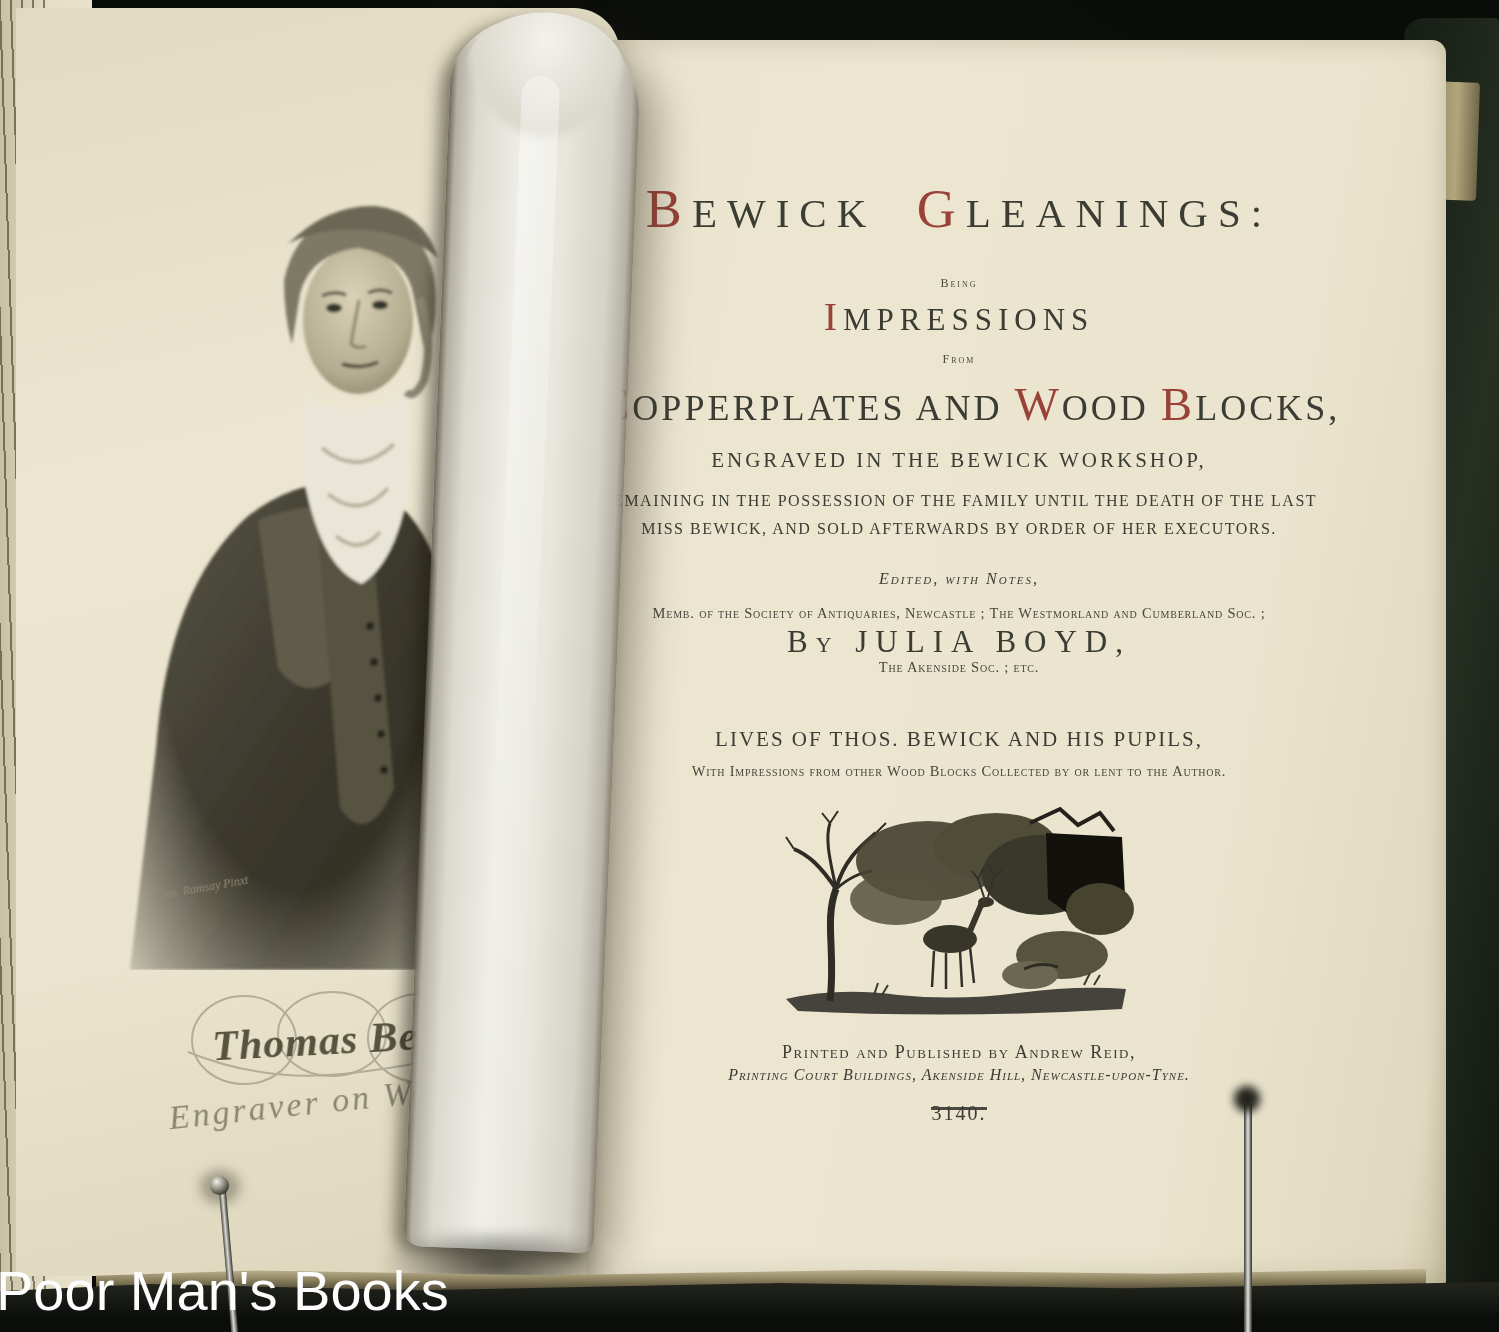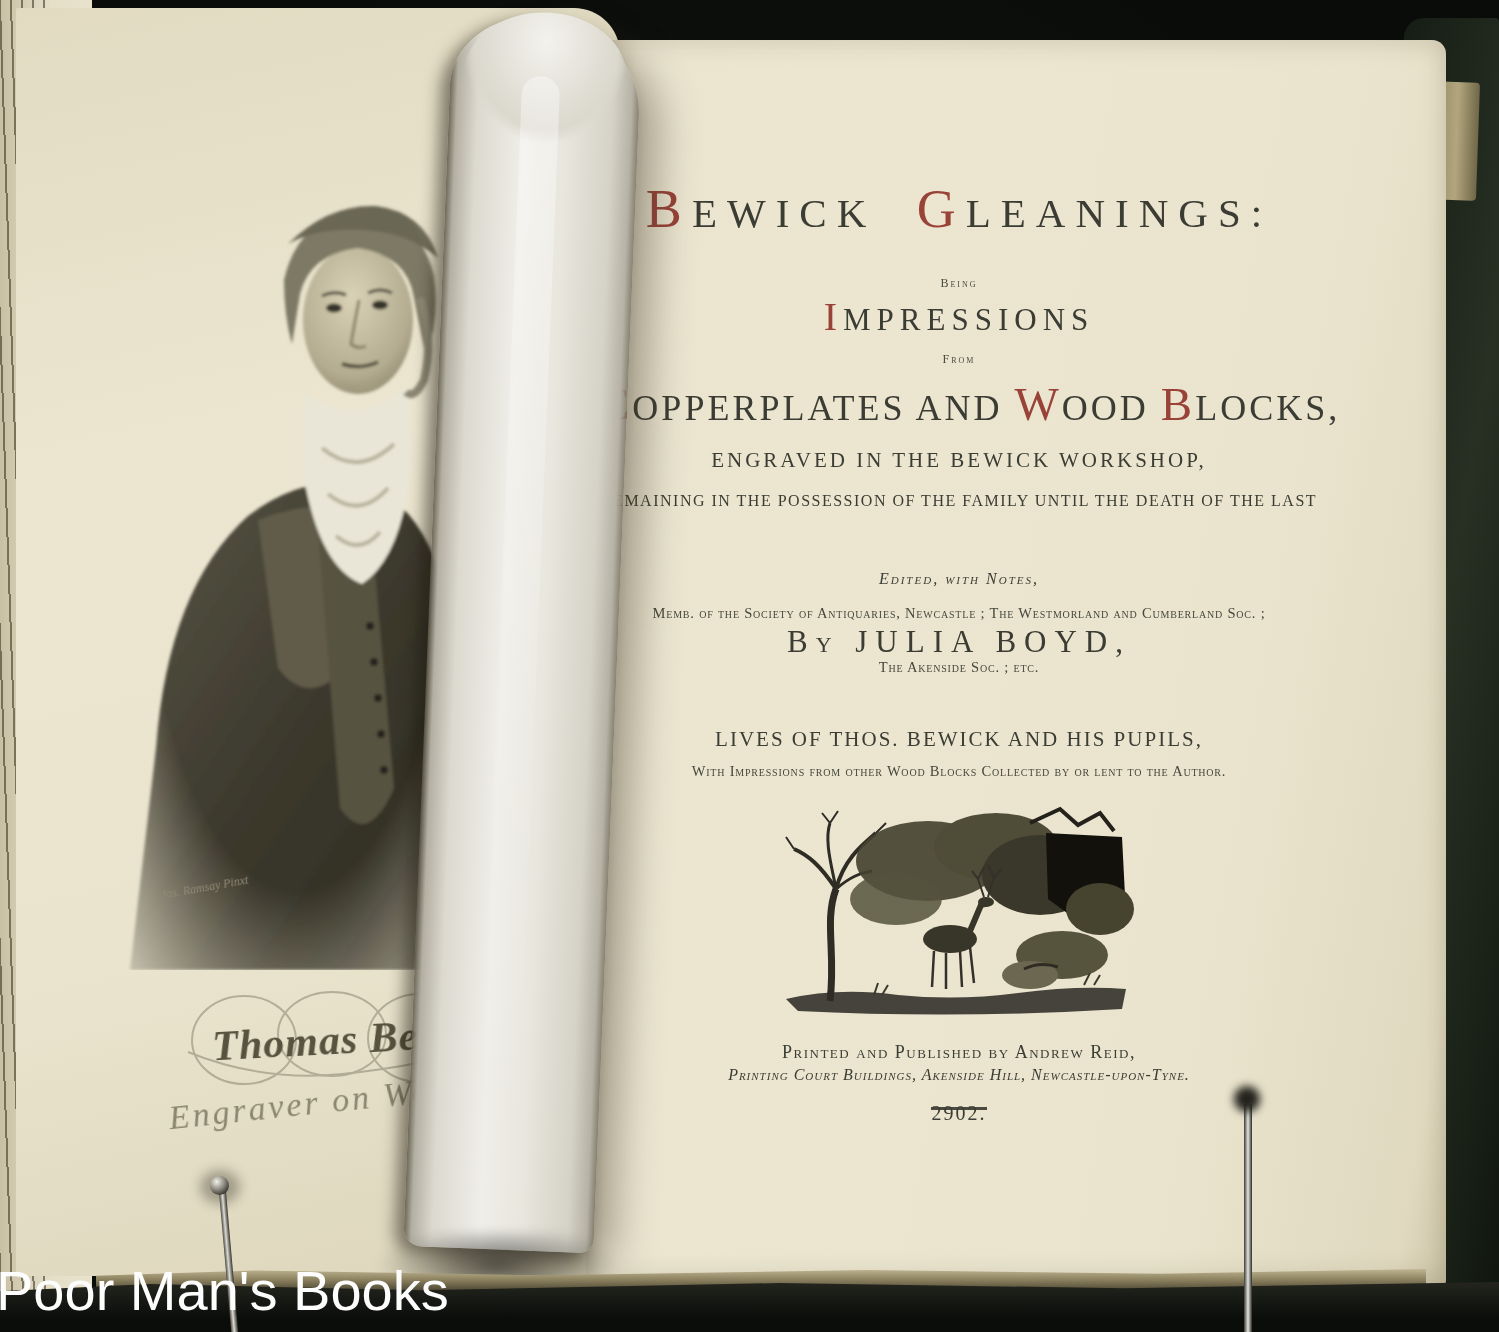--- a/index.html
+++ b/index.html
@@ -170,30 +170,31 @@
   <div class="abs engraver-credit">Jas. Ramsay Pinxt</div>
 
   <div class="abs tp">
     <div class="line-title"><span class="cap red">B</span><span>EWICK&nbsp;&nbsp;</span><span class="cap red">G</span><span>LEANINGS:</span></div>
     <div class="line-being">Being</div>
     <div class="line-impressions"><span class="cap red">I</span><span>MPRESSIONS</span></div>
     <div class="line-from">From</div>
     <div class="line-materials"><span class="cap red">C</span><span>OPPERPLATES AND&nbsp;</span><span class="cap red">W</span><span>OOD&nbsp;</span><span class="cap red">B</span><span>LOCKS,</span></div>
     <div class="line-engraved">ENGRAVED IN THE BEWICK WORKSHOP,</div>
     <div class="line-remaining1">REMAINING IN THE POSSESSION OF THE FAMILY UNTIL THE DEATH OF THE LAST</div>
+    <div class="line-remaining2">MISS BEWICK, AND SOLD AFTERWARDS BY ORDER OF HER EXECUTORS.</div>
     <div class="line-edited">Edited, with Notes,</div>
     <div class="line-byline">By JULIA BOYD,</div>
     <div class="line-member1">Memb. of the Society of Antiquaries, Newcastle ; The Westmorland and Cumberland Soc. ;</div>
     <div class="line-member2">The Akenside Soc. ; etc.</div>
     <div class="line-lives">LIVES OF THOS. BEWICK AND HIS PUPILS,</div>
     <div class="line-withimp">With Impressions from other Wood Blocks Collected by or lent to the Author.</div>
     <div class="line-imprint1">Printed and Published by Andrew Reid,</div>
     <div class="line-imprint2">Printing Court Buildings, Akenside Hill, Newcastle-upon-Tyne.</div>
     <div class="rule"><span></span></div>
-    <div class="line-year">2902.</div>
+    <div class="line-year">3140.</div>
   </div>
 
   <svg class="abs vignette" viewBox="0 0 356 212">
     <g>
       <path d="M8 196 Q60 184 120 192 Q180 198 240 190 Q300 182 348 186 L344 206 Q180 216 20 208 Z" fill="#33312a" opacity=".9"></path>
       <g stroke="#2e2c24" fill="none">
         <path d="M52 198 C58 150 46 118 58 86" stroke-width="7"></path>
         <path d="M58 86 C42 62 30 52 16 46" stroke-width="4"></path>
         <path d="M58 86 C66 56 84 42 98 30" stroke-width="4"></path>
         <path d="M58 86 C54 64 46 38 52 20" stroke-width="3"></path>

